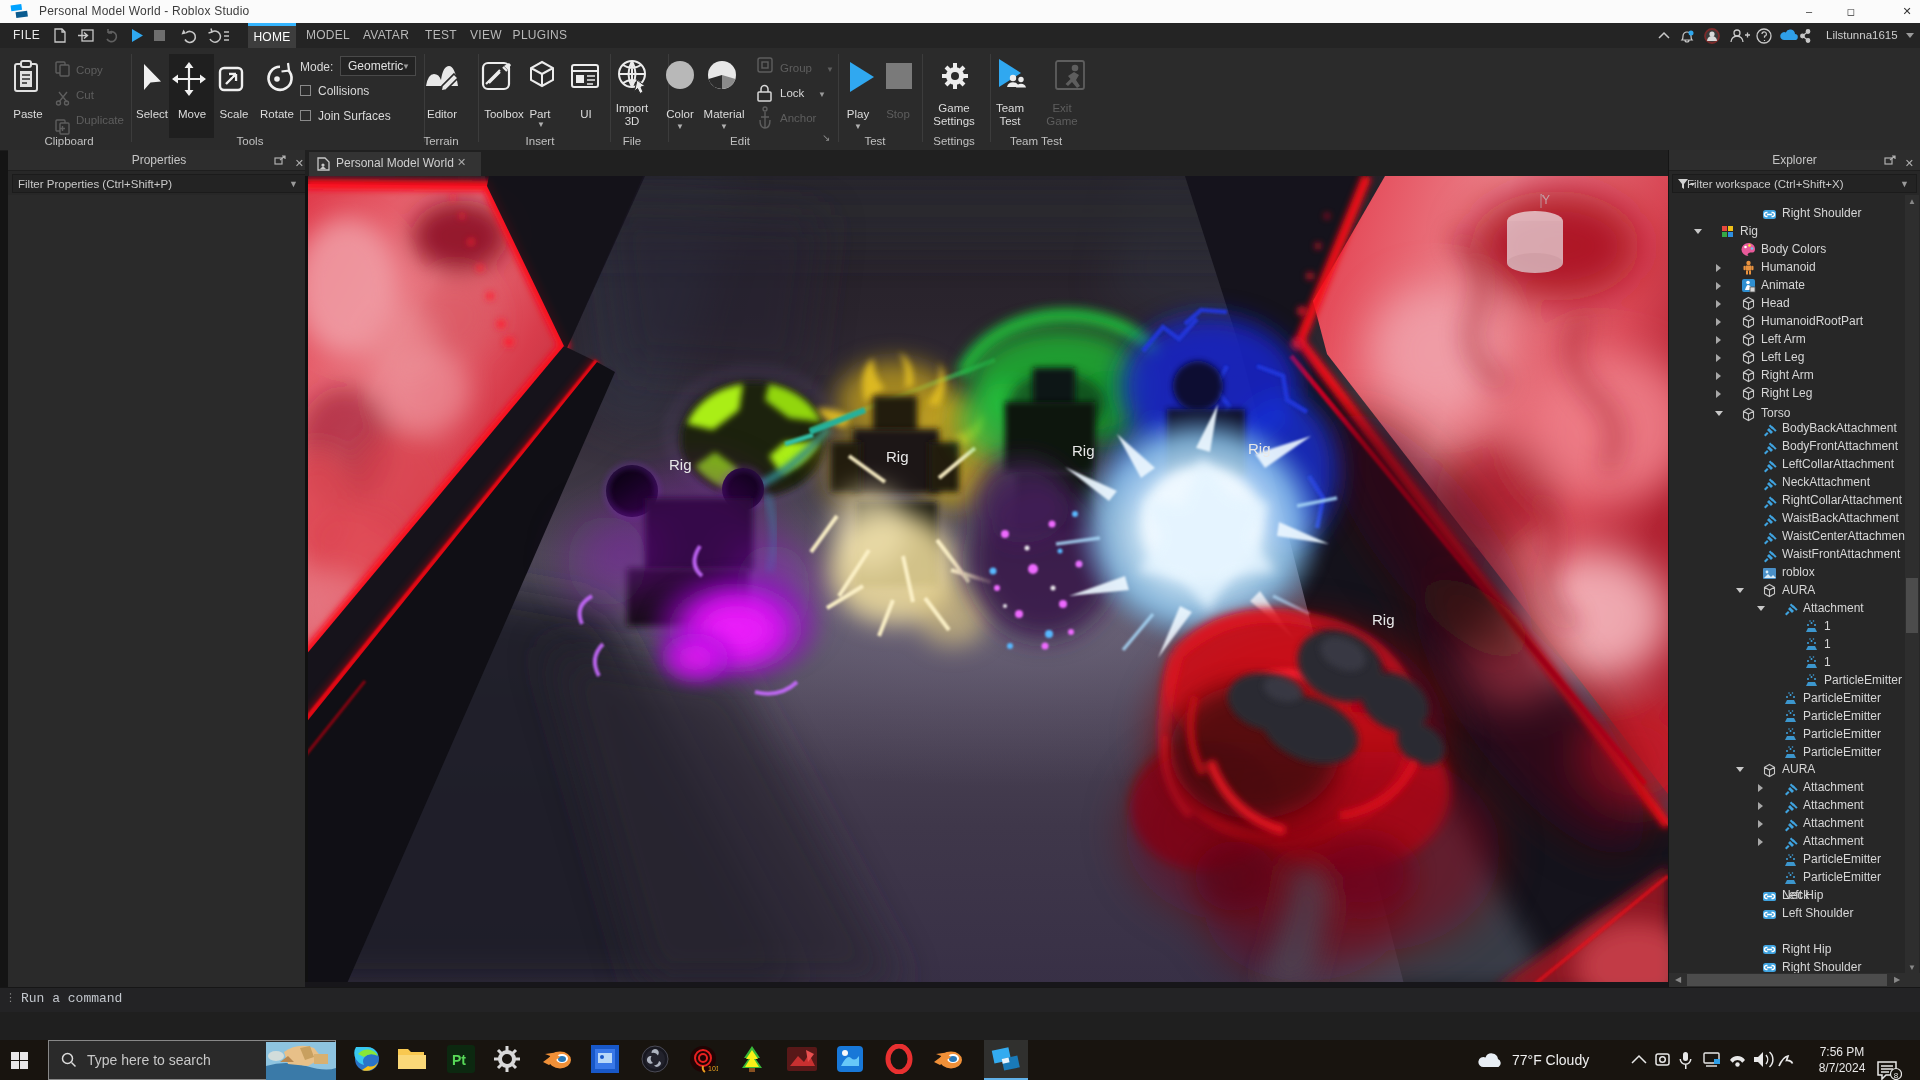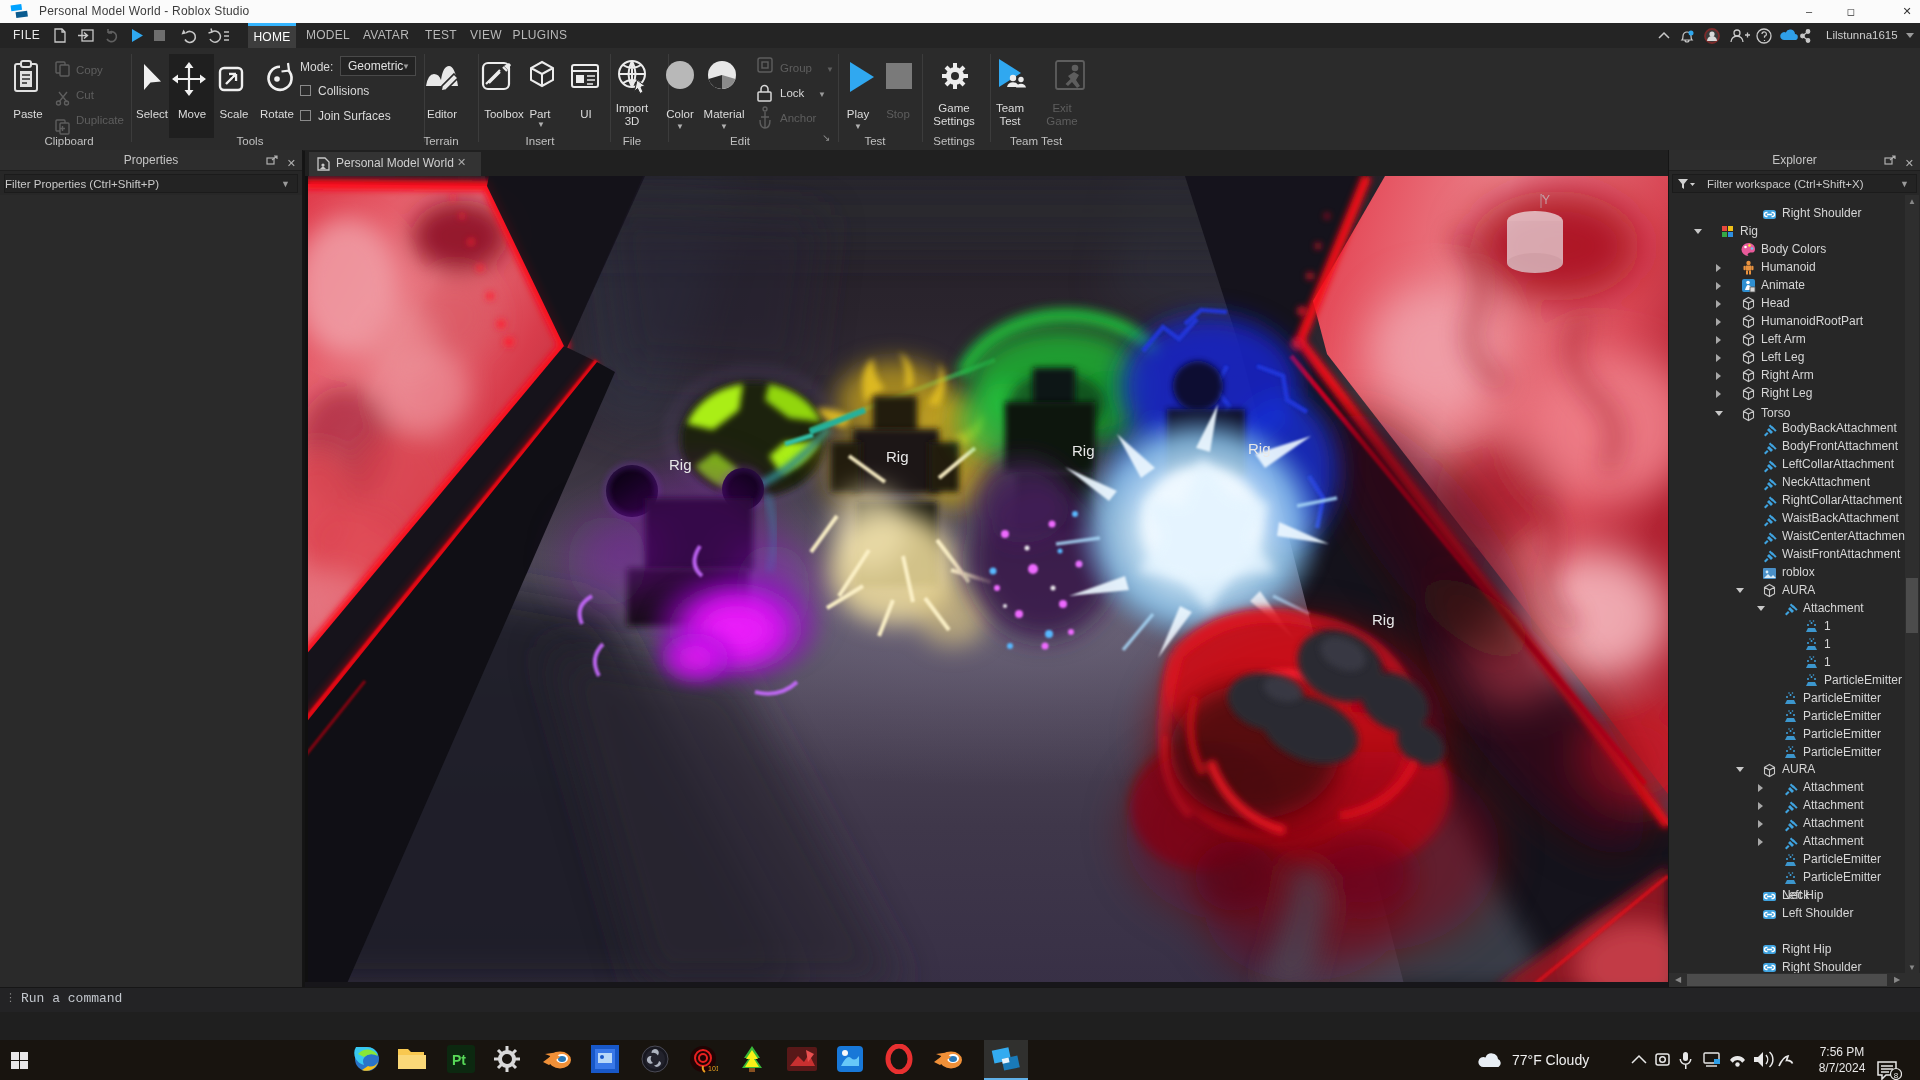--- a/index.html
+++ b/index.html
@@ -227,31 +227,31 @@
   <rect x="60" y="3" width="28" height="28" rx="2"></rect>
  </g>
  <g fill="#5e5e5e">
   <circle cx="79" cy="10" r="3.3"></circle>
   <path d="M72 18 l6 -4 5 3 -3 5 4 6 -3 2 -5 -6 -4 4 -2.5 -2 5 -5 z"></path>
  </g>
 </svg>
 <div class="rbtn " style="left:988px;top:54px;width:44px">Team
 Test</div><div class="rbtn dis" style="left:1040px;top:54px;width:44px">Exit
 Game</div><div class="grouplabel" style="left:996px;width:80px">Team Test</div></path></div>
-<div class="panel" style="left:0;top:150px;width:303px;height:838px;border-right:1px solid #151515">
+<div class="panel" style="left:8px;top:150px;width:303px;height:838px;border-right:1px solid #151515">
  <div class="phead">Properties
   <svg class="pico" style="right:24px;top:5px" width="12" height="11" viewBox="0 0 12 11">
           <g stroke="#b0b0b0" fill="none" stroke-width="1.2">
             <rect x="1" y="3" width="7" height="6"></rect>
             <path d="M6 5 l5 -4 M8 1 h3 v3"></path>
           </g>
         </svg>
   <span class="pico" style="right:6px">✕</span>
  </div>
- <div class="filterrow" style="top:24px"><span style="">Filter Properties (Ctrl+Shift+P)</span><span style="float:right;margin-right:7px;color:#9a9a9a;font-size:9px">▼</span></div>
+ <div class="filterrow" style="top:24px"><span style="margin-left:5px">Filter Properties (Ctrl+Shift+P)</span><span style="float:right;margin-right:7px;color:#9a9a9a;font-size:9px">▼</span></div>
  <div class="abs" style="left:0;top:45px;width:302px;height:793px;background:#2a2a2a"></div>
 </div>
 
 <div id="vtabbar" class="abs">
  <div id="vtab">
   <svg class="abs" style="left:8px;top:5px" width="13" height="14" viewBox="0 0 13 14">
           <path d="M1 1 h7 l4 4 v8 h-11 z" fill="none" stroke="#c8c8c8" stroke-width="1.3"></path>
           <circle cx="6" cy="8" r="1.6" fill="#c8c8c8"></circle>
           <path d="M3 12 l3 -3 3 3" fill="#c8c8c8"></path>
         </svg>
@@ -621,21 +621,21 @@
             <path d="M6 5 l5 -4 M8 1 h3 v3"></path>
           </g>
         </svg>
   <span class="pico" style="right:6px">✕</span>
  </div>
  <div class="filterrow" style="top:24px;left:3px;right:3px">
   <svg class="abs" style="left:4px;top:3px" width="18" height="12" viewBox="0 0 18 12">
           <path d="M1 1 h10 l-4 5 v5 l-2 -1.5 v-3.5 z" fill="#d0d0d0"></path>
           <path d="M13 5 l2.5 3 2.5 -3" fill="#d0d0d0"></path>
         </svg>
-  <span style="margin-left:34px">Filter workspace (Ctrl+Shift+X)</span><span style="float:right;margin-right:7px;color:#9a9a9a;font-size:9px">▼</span>
+  <span style="margin-left:14px">Filter workspace (Ctrl+Shift+X)</span><span style="float:right;margin-right:7px;color:#9a9a9a;font-size:9px">▼</span>
  </div>
 <div class="trow" style="left:0;top:55.0px;width:250px">
         <span class="abs" style="left:93px;top:1.5px"><svg width="15" height="15" viewBox="0 0 15 15">
             <rect x="1" y="3" width="13" height="9" rx="2.5" fill="#3fa3e0"></rect>
             <g stroke="#fff" stroke-width="1.4" fill="none">
               <path d="M5.5 5.5 h-1 a2 2 0 0 0 0 4 h1 M9.5 5.5 h1 a2 2 0 0 1 0 4 h-1 M5 7.5 h5"></path>
             </g>
           </svg></span>
         <span class="abs" style="left:113px;top:1px">Right Shoulder</span>
       </div>
@@ -1125,20 +1125,36 @@
 <div id="taskbar" class="abs">
 <svg class="abs" style="left:11px;top:12px" width="17" height="17" viewBox="0 0 17 17">
  <g fill="#e8e8e8">
           <rect x="0" y="0" width="8" height="8"></rect>
           <rect x="9" y="0" width="8" height="8"></rect>
           <rect x="0" y="9" width="8" height="8"></rect>
           <rect x="9" y="9" width="8" height="8"></rect>
         </g>
 </svg>
 
+<div id="searchbox">
+ <svg style="margin-left:12px" width="16" height="16" viewBox="0 0 16 16">
+          <circle cx="6.5" cy="6.5" r="5" fill="none" stroke="#dcdcdc" stroke-width="1.5"></circle>
+          <path d="M10.5 10.5 l4 4" stroke="#dcdcdc" stroke-width="1.5"></path>
+        </svg>
+ <span style="margin-left:10px;color:#c8c8c8;font-size:14px">Type here to search</span>
+ <svg class="abs" style="left:217px;top:1px" width="70" height="38" viewBox="0 0 70 38">
+  <rect width="70" height="38" fill="#8ec4e0"></rect>
+  <path d="M0 24 q20 -6 40 0 t30 2 v12 h-70 z" fill="#3a7aa8"></path>
+  <path d="M18 10 q14 -10 30 -4 l8 10 -14 8 -20 -2 z" fill="#e8c088"></path>
+  <path d="M34 6 l5 12 9 -3 -4 -11z" fill="#c8a060"></path>
+  <rect x="48" y="12" width="14" height="10" fill="#d8b070"></rect>
+  <path d="M14 20 l8 -6 6 6z" fill="#b88850"></path>
+  <ellipse cx="10" cy="14" rx="8" ry="5" fill="#f0e8d8" opacity=".7"></ellipse>
+ </svg>
+</div>
 <div class="tbico" style="left:352px"><svg width="30" height="30" viewBox="0 0 30 30">
           <circle cx="15" cy="15" r="12" fill="#2a74c8"></circle>
           <path d="M15 3 a12 12 0 0 1 11 8 q-6 -3 -11 0 q-6 4 -3 10 a12 12 0 0 1 -8 -18 z" fill="#38c8f0"></path>
           <path d="M6 10 a12 12 0 0 1 20 2 q-8 -4 -14 1 z" fill="#88e838"></path>
           <path d="M10 26 a12 12 0 0 0 16 -8 q-4 6 -10 4z" fill="#f8c018"></path>
         </svg></div>
       <div class="tbico" style="left:396px"><svg width="32" height="30" viewBox="0 0 32 30">
           <path d="M2 5 h10 l3 3 h13 v17 h-26 z" fill="#f8c850"></path>
           <path d="M2 11 h28 v14 h-28 z" fill="#fad878"></path>
         </svg></div>

